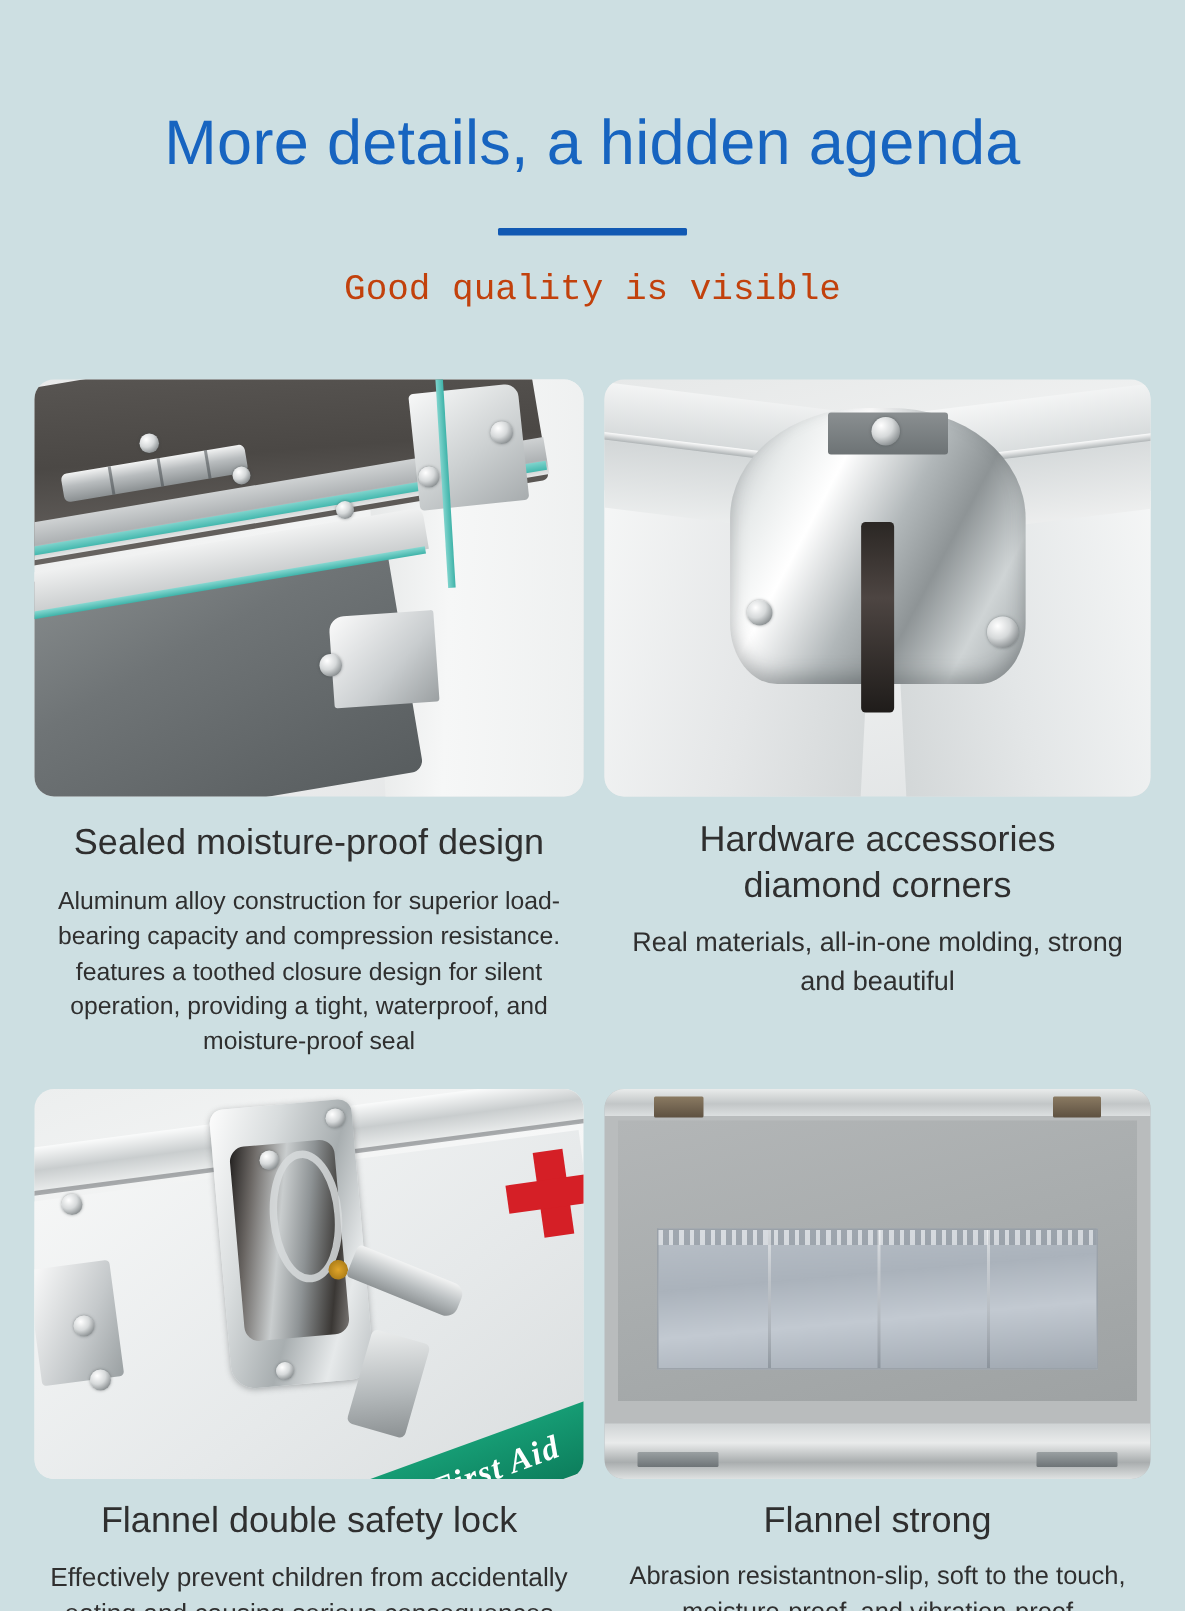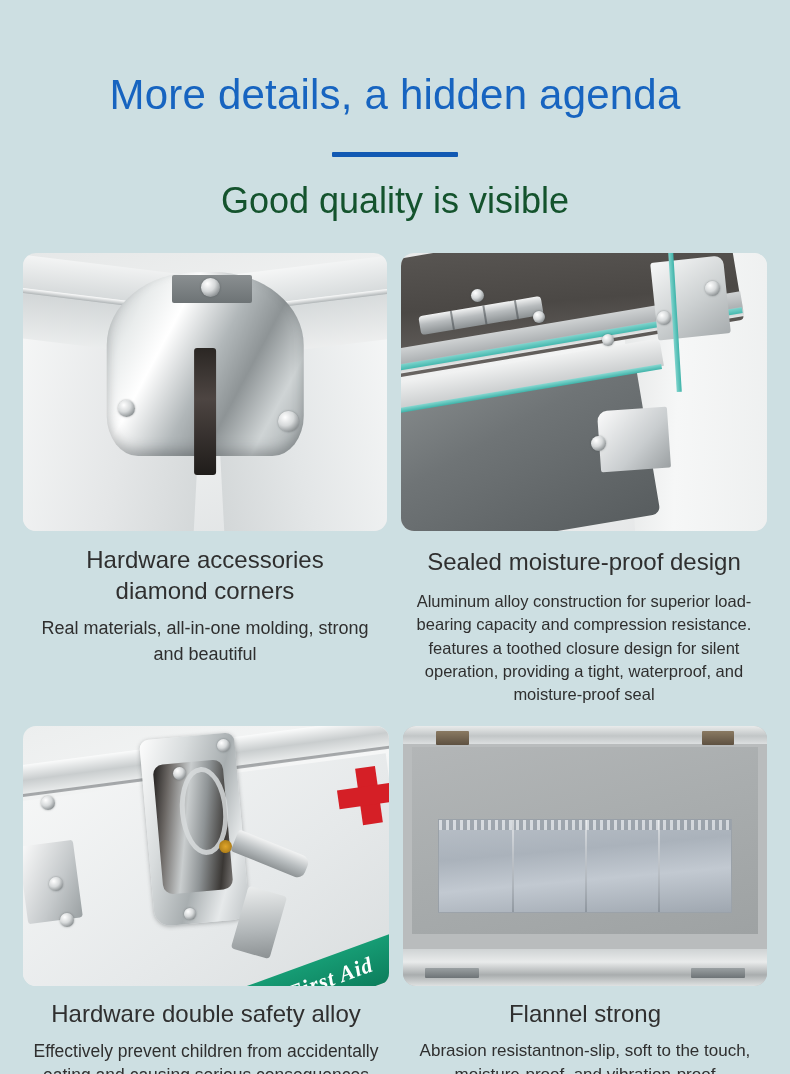--- a/index.html
+++ b/index.html
@@ -18,25 +18,25 @@
     font-size:42px;
     font-weight:400;
     letter-spacing:.2px;
     line-height:1;
     padding-top:74px;
     font-family:"Liberation Sans", sans-serif;
   }
   .divider-wrap { display:flex; justify-content:center; padding-top:36px; }
   .divider { width:126px; height:5px; background:#1159b3; border-radius:1px; }
   .page-subtitle {
-    color:#14532d;
-    font-size:36px;
+    color:#c2410c;
+    font-size:24px;
     font-weight:400;
     padding-top:23px;
-    font-family:Liberation Sans, sans-serif;
+    font-family:Liberation Mono, monospace;
   }
 
   
   .grid { position:absolute; top:253px; left:0; width:790px; }
   .row { display:flex; justify-content:center; gap:14px; }
   .cell { width:366px; display:flex; flex-direction:column; align-items:center; }
   .cell.right { width:364px; }
 
   .photo {
     width:100%;
@@ -297,39 +297,20 @@
   <div class="page-title">More details, a hidden agenda</div>
   <div class="divider-wrap">
     <div class="divider"></div>
   </div>
   <div class="page-subtitle">Good quality is visible</div>
 </div>
 
 <div class="grid">
 
   <div class="row">
-
-    <div class="cell right">
-      <div class="photo h1 ph2">
-        <div class="face-l"></div>
-        <div class="face-r"></div>
-        <div class="bar-l"></div>
-        <div class="bar-r"></div>
-        <div class="cornercap"></div>
-        <div class="toptab"></div>
-        <div class="seamdark"></div>
-        <div class="rivet" style="left:49%;top:9%;width:19px;height:19px;"></div>
-        <div class="rivet" style="left:26%;top:53%;width:17px;height:17px;"></div>
-        <div class="rivet" style="left:70%;top:57%;width:21px;height:21px;"></div>
-      </div>
-      <div class="cap-wrap">
-        <div class="cap-title" style="padding-top:14px;width:78%;">Hardware accessories diamond corners</div>
-        <div class="cap-body" style="padding-top:10px;width:90%;font-size:18px;">Real materials, all-in-one molding, strong and beautiful</div>
-      </div>
-    </div>
 
     <div class="cell">
       <div class="photo h1 ph1">
         <div class="wall-r"></div>
         <div class="lid"></div>
         <div class="lidlip"></div>
         <div class="seal-a"></div>
         <div class="hinge">
           <i style="left:26%"></i>
             <i style="left:52%"></i>
@@ -344,20 +325,39 @@
         <div class="rivet" style="left:19%;top:13%;width:13px;height:13px;"></div>
         <div class="rivet" style="left:36%;top:21%;width:12px;height:12px;"></div>
         <div class="rivet" style="left:55%;top:29%;width:12px;height:12px;"></div>
         <div class="rivet" style="left:70%;top:21%;width:14px;height:14px;"></div>
         <div class="rivet" style="left:83%;top:10%;width:15px;height:15px;"></div>
         <div class="rivet" style="left:52%;top:66%;width:15px;height:15px;"></div>
       </div>
       <div class="cap-wrap">
         <div class="cap-title" style="padding-top:16px;">Sealed moisture-proof design</div>
         <div class="cap-body" style="padding-top:12px;width:96%;">Aluminum alloy construction for superior load-bearing capacity and compression resistance. features a toothed closure design for silent operation, providing a tight, waterproof, and moisture-proof seal</div>
+      </div>
+    </div>
+
+    <div class="cell right">
+      <div class="photo h1 ph2">
+        <div class="face-l"></div>
+        <div class="face-r"></div>
+        <div class="bar-l"></div>
+        <div class="bar-r"></div>
+        <div class="cornercap"></div>
+        <div class="toptab"></div>
+        <div class="seamdark"></div>
+        <div class="rivet" style="left:49%;top:9%;width:19px;height:19px;"></div>
+        <div class="rivet" style="left:26%;top:53%;width:17px;height:17px;"></div>
+        <div class="rivet" style="left:70%;top:57%;width:21px;height:21px;"></div>
+      </div>
+      <div class="cap-wrap">
+        <div class="cap-title" style="padding-top:14px;width:78%;">Hardware accessories diamond corners</div>
+        <div class="cap-body" style="padding-top:10px;width:90%;font-size:18px;">Real materials, all-in-one molding, strong and beautiful</div>
       </div>
     </div>
   </div>
 
   <div class="row" style="margin-top:19px;">
 
     <div class="cell">
       <div class="photo h2 ph3">
         <div class="body"></div>
         <div class="edge-top"></div>
@@ -377,21 +377,21 @@
           <span>First Aid</span>
         </div>
         <div class="rivet" style="left:5%;top:27%;width:14px;height:14px;"></div>
         <div class="rivet" style="left:7%;top:58%;width:14px;height:14px;"></div>
         <div class="rivet" style="left:10%;top:72%;width:14px;height:14px;"></div>
         <div class="rivet" style="left:41%;top:16%;width:13px;height:13px;"></div>
         <div class="rivet" style="left:53%;top:5%;width:13px;height:13px;"></div>
         <div class="rivet" style="left:44%;top:70%;width:12px;height:12px;"></div>
       </div>
       <div class="cap-wrap">
-        <div class="cap-title" style="padding-top:13px;">Hardware double safety alloy</div>
+        <div class="cap-title" style="padding-top:13px;">Flannel double safety lock</div>
         <div class="cap-body" style="padding-top:9px;width:99%;font-size:17.5px;">Effectively prevent children from accidentally eating and causing serious consequences</div>
       </div>
     </div>
 
     <div class="cell right">
       <div class="photo h2 ph4">
         <div class="innerback"></div>
         <div class="railtop"></div>
         <div class="railbot"></div>
         <div class="clip" style="left:9%;"></div>

